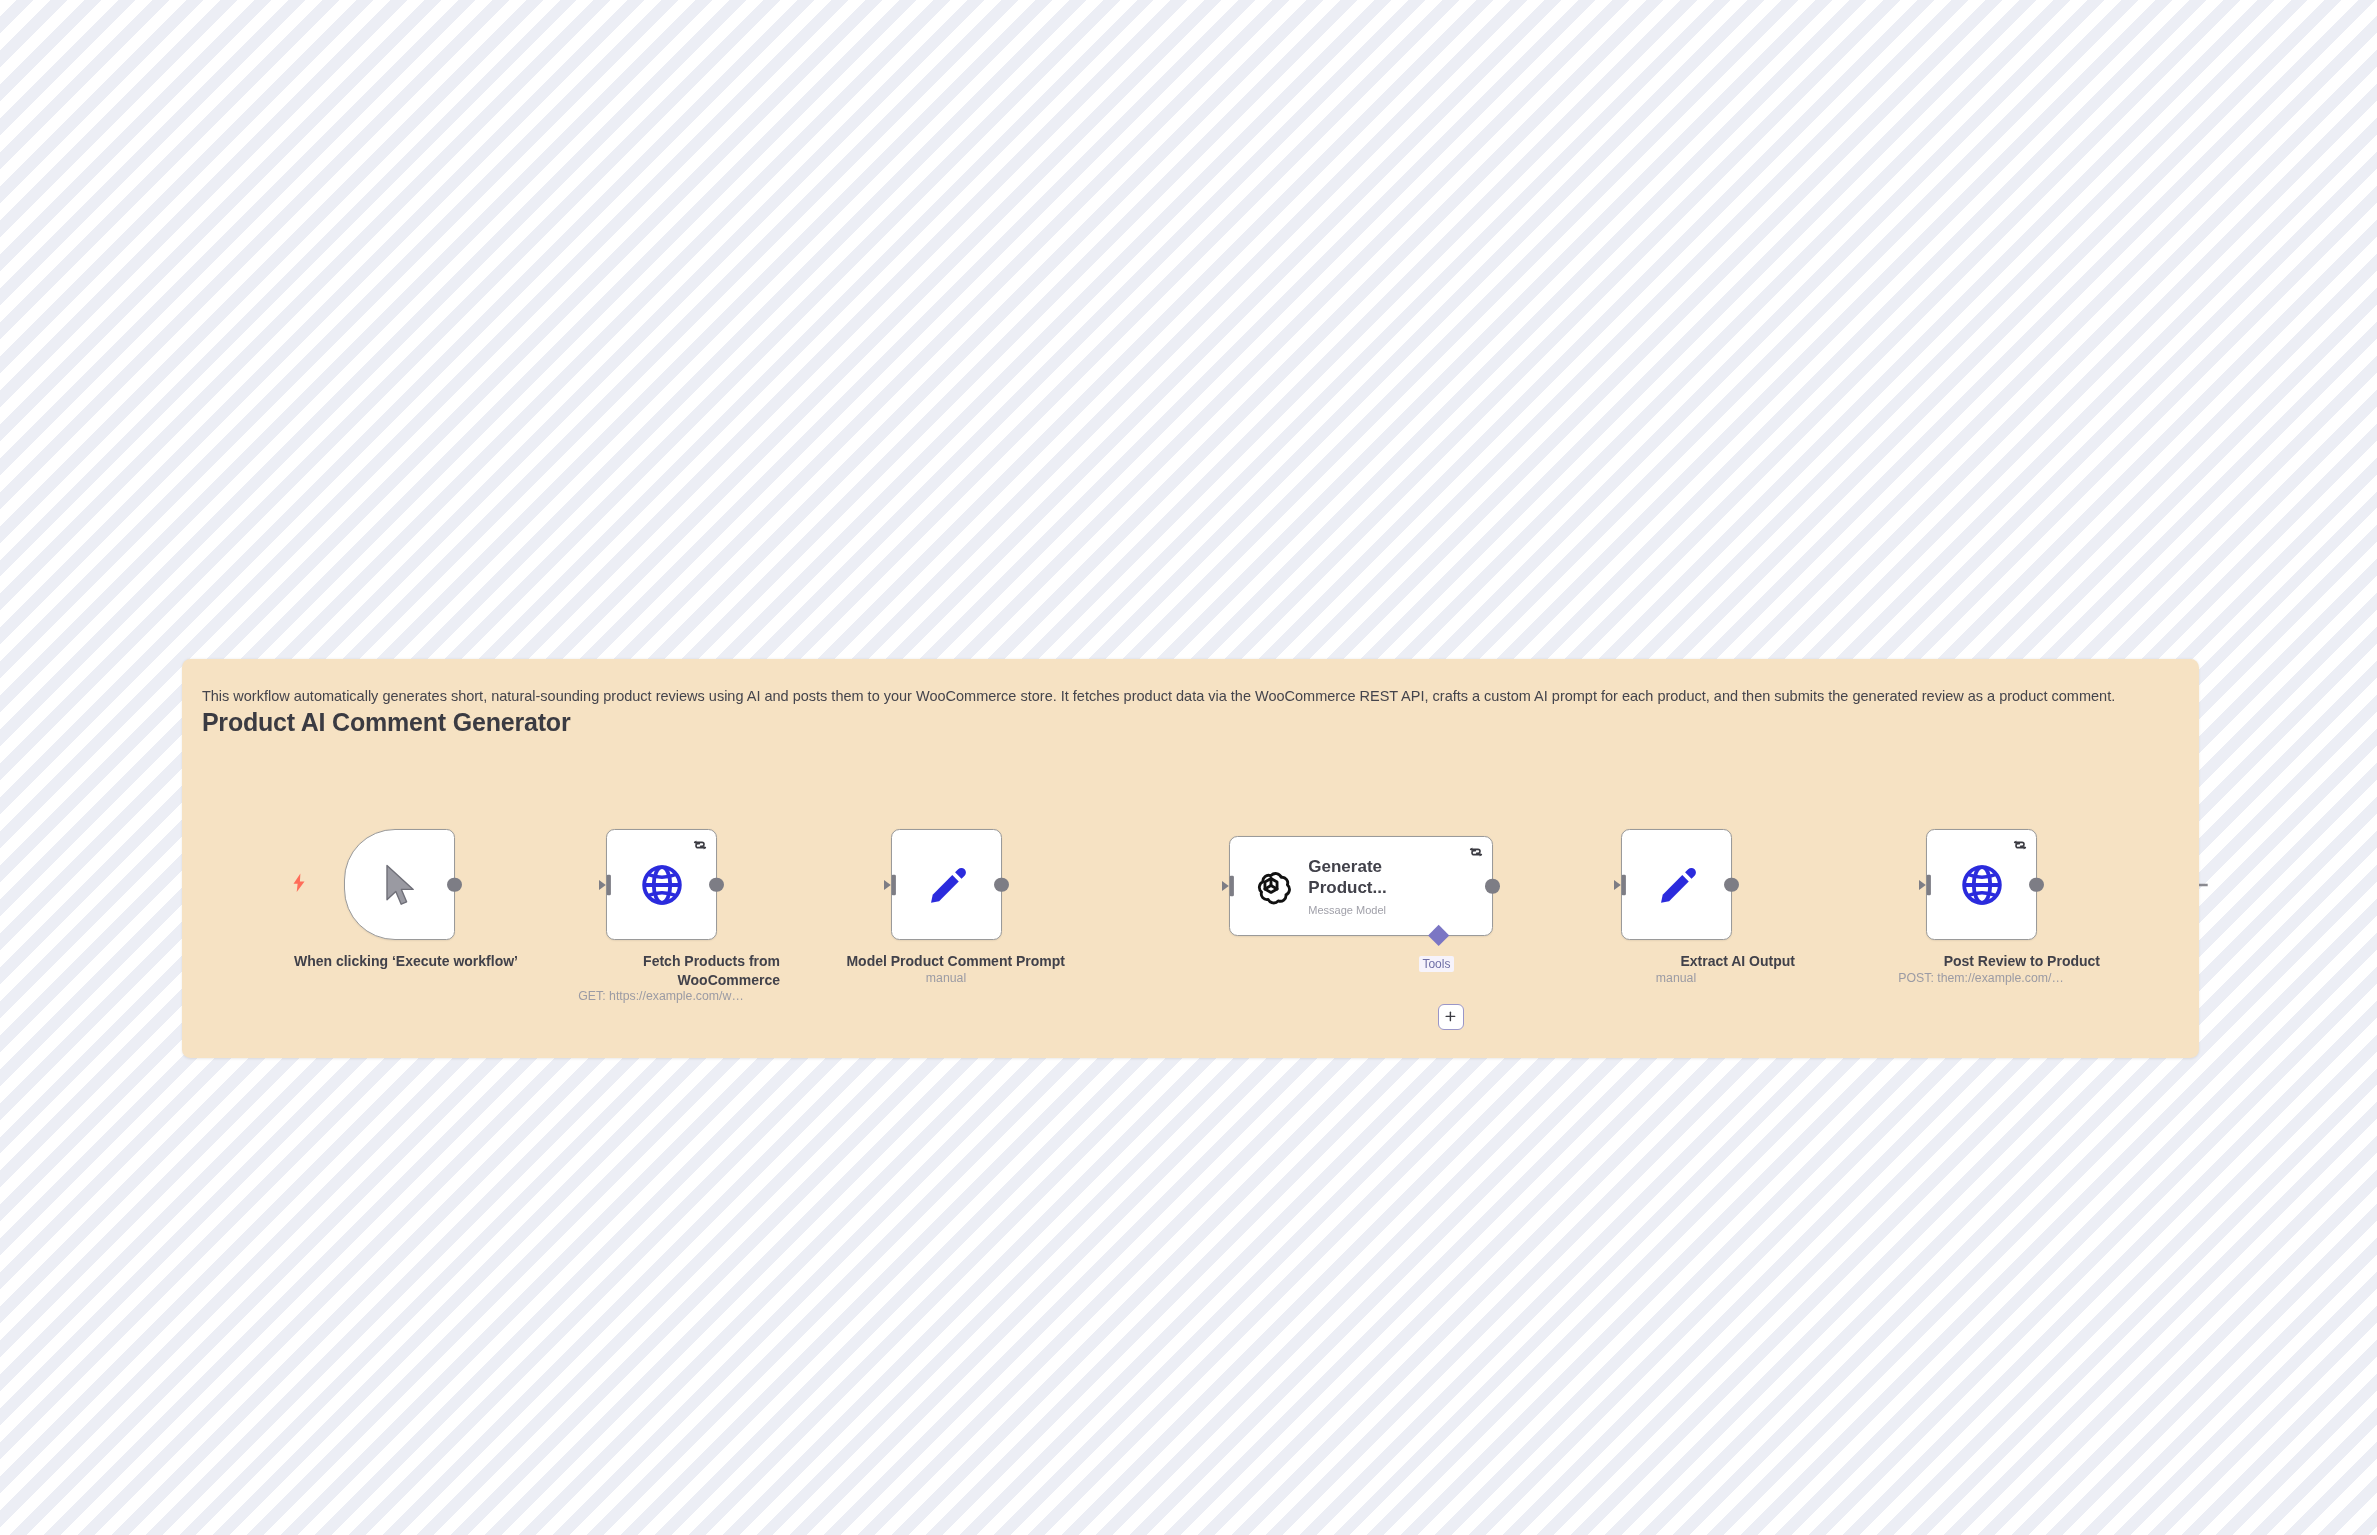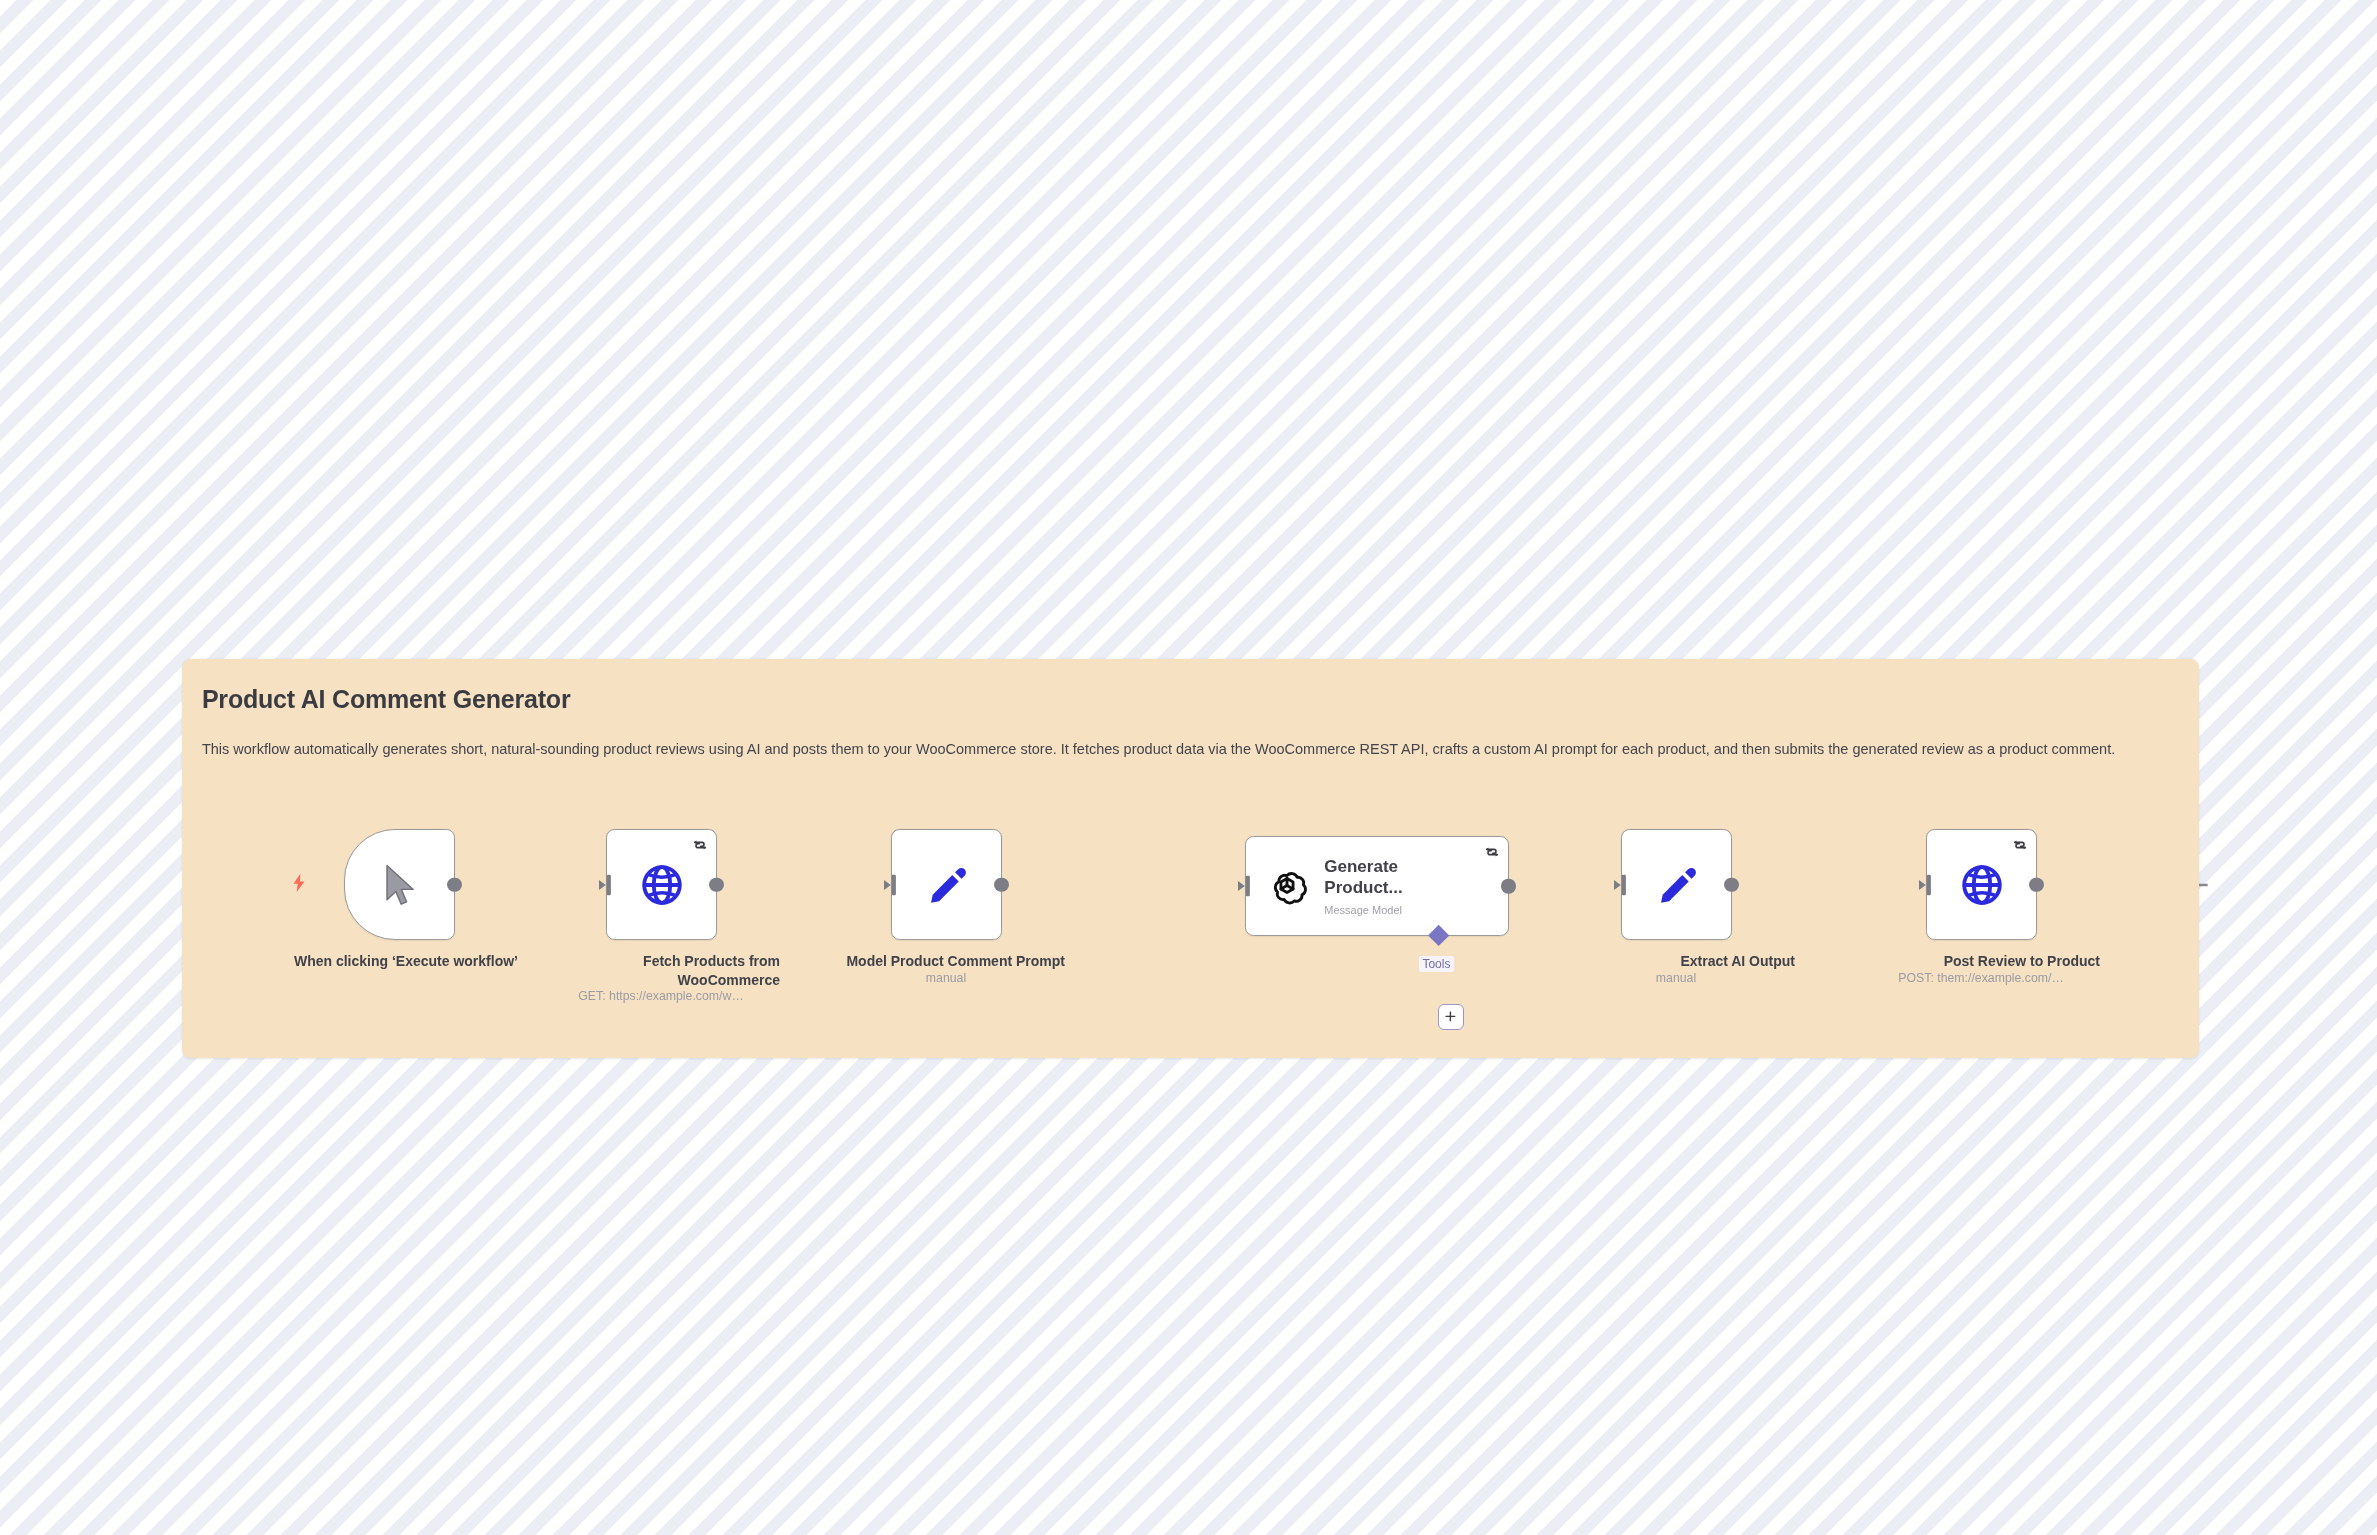--- a/index.html
+++ b/index.html
@@ -217,22 +217,22 @@
   <line x1="1414" y1="1040" x2="1790" y2="1040" stroke="#8a8a90" stroke-width="3"></line>
 
   <line x1="1760" y1="1040" x2="2188" y2="1040" stroke="#8a8a90" stroke-width="3"></line>
 
   <line x1="2270" y1="1040" x2="2595" y2="1040" stroke="#8a8a90" stroke-width="3"></line>
 
   <line x1="1700" y1="1098" x2="1700" y2="1186" stroke="#9a96c8" stroke-width="3"></line>
 </svg>
 
 <div id="sticky-note">
+  <div id="note-description">This workflow automatically generates short, natural-sounding product reviews using AI and posts them to your WooCommerce store. It fetches product data via the WooCommerce REST API, crafts a custom AI prompt for each product, and then submits the generated review as a product comment.</div>
   <div id="note-title">Product AI Comment Generator</div>
-  <div id="note-description">This workflow automatically generates short, natural-sounding product reviews using AI and posts them to your WooCommerce store. It fetches product data via the WooCommerce REST API, crafts a custom AI prompt for each product, and then submits the generated review as a product comment.</div>
 </div>
 
 <div id="trigger-bolt">
   <svg viewBox="0 0 24 24" width="22" height="25.5">
     <path d="M13.5 2 L6 13 h4.5 L9.5 22 L18 10.5 h-5 Z" fill="#ff6d5a"></path>
   </svg>
 </div>
 
 <div class="node-wrap" style="left:344px; top:829px;">
   <div class="node-box trigger">
@@ -284,21 +284,21 @@
     <svg class="in-port" viewBox="0 0 16 28">
       <path d="M0 8 L8 14 L0 20 Z" fill="#7d7d85"></path>
       <rect x="9" y="2" width="5" height="24" rx="1.5" fill="#7d7d85"></rect>
     </svg>
     <div class="out-dot"></div>
   </div>
   <div class="node-label">Model Product Comment Prompt</div>
   <div class="node-sublabel">manual</div>
 </div>
 
-<div class="node-wrap" style="left:1229px; top:836px;margin-left:16px;">
+<div class="node-wrap" style="left:1229px; top:836px;">
   <div class="node-box wide">
     <svg class="retry-badge" viewBox="0 0 24 24">
       <path d="M4 8 h11 a3 3 0 0 1 0 6 h-2" fill="none" stroke="#3b3b42" stroke-width="2.4" stroke-linecap="round"></path>
       <path d="M6.6 5.2 L3.3 8 L6.6 10.8 Z" fill="#3b3b42"></path>
       <path d="M20 16 h-11 a3 3 0 0 1 0 -6 h2" fill="none" stroke="#3b3b42" stroke-width="2.4" stroke-linecap="round"></path>
       <path d="M17.4 18.8 L20.7 16 L17.4 13.2 Z" fill="#3b3b42"></path>
     </svg>
     <span>
       <svg class="icon-openai" viewBox="0 0 48 48">
         <g fill="none" stroke="#111111" stroke-width="3.1" stroke-linejoin="round" stroke-linecap="round">

